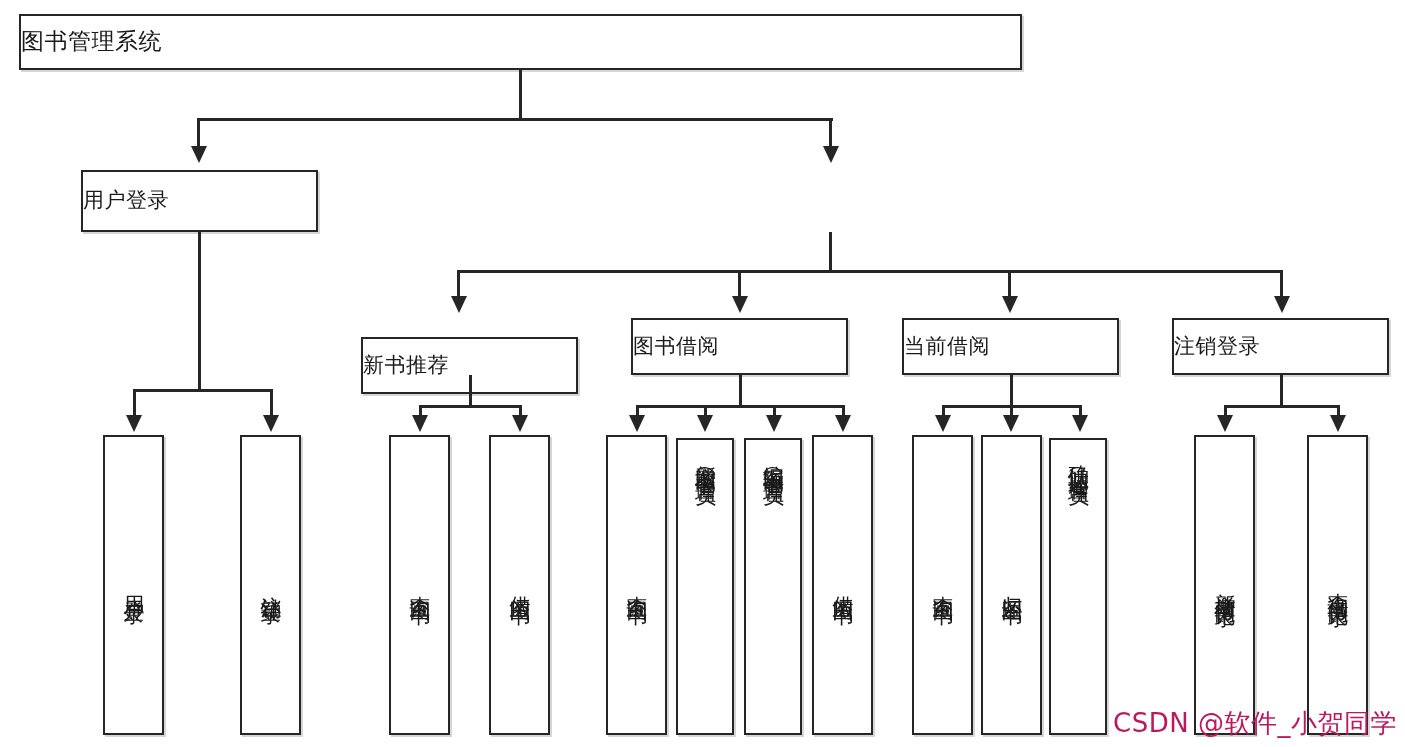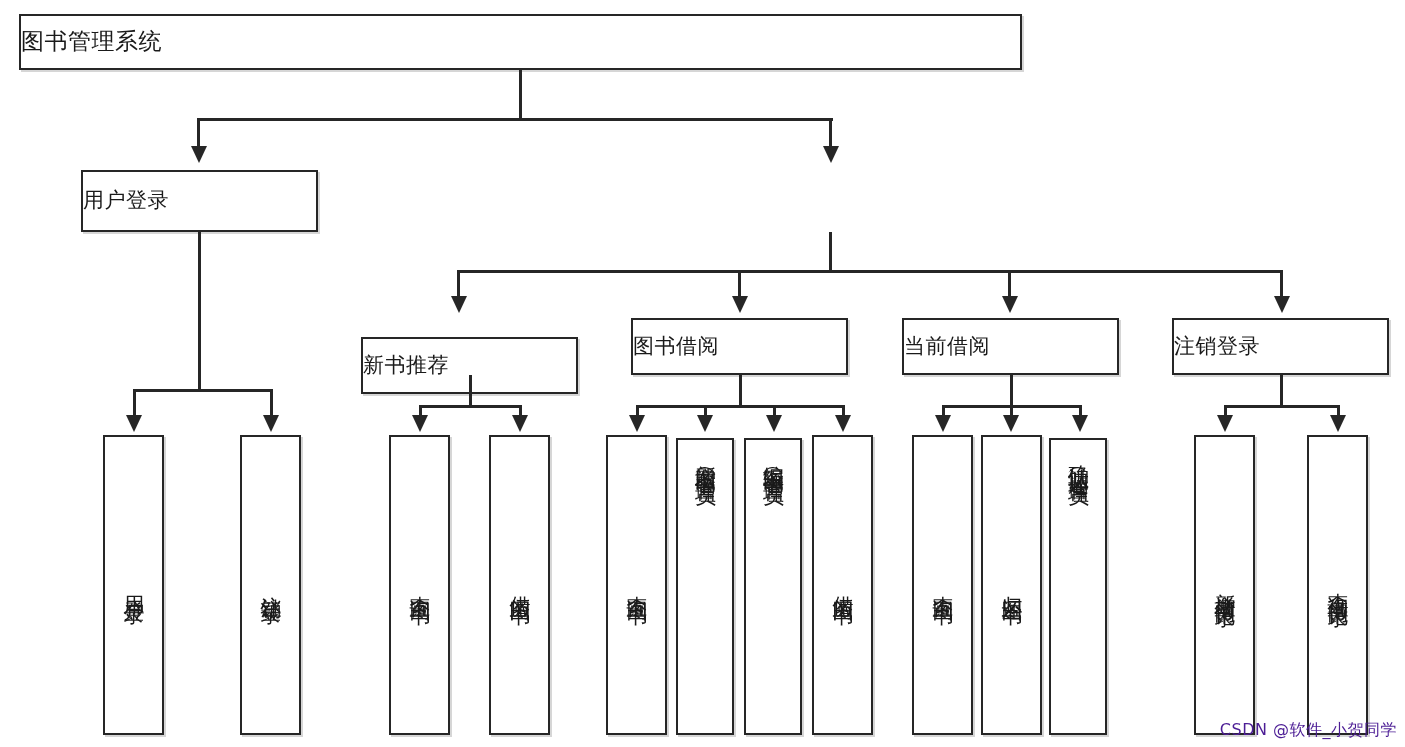--- a/index.html
+++ b/index.html
@@ -74,22 +74,22 @@
     border-left:8px solid transparent;
     border-right:8px solid transparent;
     border-top:17px solid #262626;
   }
 
   
   #watermark{
     position:absolute;
     right:8px;
     bottom:6px;
-    font-size:16px;
-    color:#4c1d95;
+    font-size:26px;
+    color:#be185d;
     letter-spacing:0.5px;
     white-space:nowrap;
     pointer-events:none;
   }
 </style>
 </head>
 <body>
 
 <div id="canvas">
 

